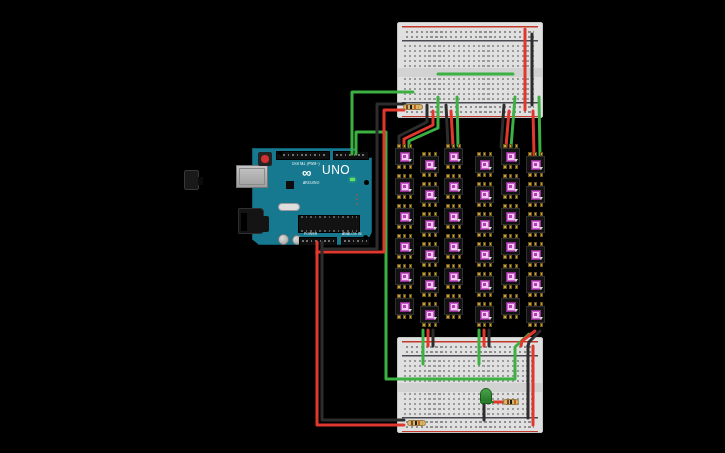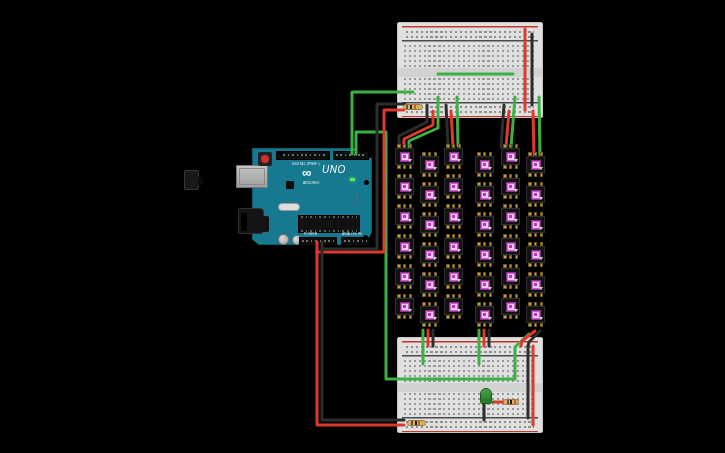--- a/index.html
+++ b/index.html
@@ -61,21 +61,21 @@
   .hdr{position:absolute;background:#0e0e0e;border:1px solid #000;box-sizing:border-box;
        background-image:repeating-linear-gradient(90deg,#6f6f6f 0 1.6px,rgba(0,0,0,0) 1.6px 4.4px);
        background-size:calc(100% - 4px) 2.4px;background-position:2px center;background-repeat:no-repeat;}
   .hdr-ta{left:24px;top:3px;width:54px;height:9px;}
   .hdr-tb{left:81px;top:3px;width:36px;height:9px;}
   .hdr-ba{left:47px;top:89px;width:38px;height:9px;}
   .hdr-bb{left:89px;top:89px;width:29px;height:9px;}
   .tiny{position:absolute;font-size:8px;line-height:8px;color:#e8f3f6;white-space:nowrap;
         transform:scale(0.42);transform-origin:0 0;letter-spacing:.3px;}
   .logo{position:absolute;left:50px;top:18px;color:#fff;font-size:13px;line-height:13px;font-weight:bold;}
-  .uno{position:absolute;left:70px;top:17px;color:#fff;font-size:10px;line-height:10px;font-style:italic;letter-spacing:.5px;}
+  .uno{position:absolute;left:70px;top:17px;color:#fff;font-size:12px;line-height:10px;letter-spacing:.5px;}
   .brand{left:51px;top:33px;}
   .chip{position:absolute;left:46px;top:67px;width:62px;height:18px;background:#121212;border:1px solid #000;
         box-sizing:border-box;
         background-image:repeating-linear-gradient(90deg,#5c5c5c 0 1.6px,rgba(0,0,0,0) 1.6px 4.6px),
                          repeating-linear-gradient(90deg,#5c5c5c 0 1.6px,rgba(0,0,0,0) 1.6px 4.6px);
         background-size:calc(100% - 4px) 2px,calc(100% - 4px) 2px;
         background-position:2px 0,2px 100%;background-repeat:no-repeat;}
   .crystal{position:absolute;left:26px;top:55px;width:22px;height:8px;background:#dedede;border-radius:4px;border:1px solid #9a9a9a;box-sizing:border-box;}
   .vreg{position:absolute;left:5px;top:68px;width:12px;height:16px;background:#141414;border-radius:2px;}
   .cap{position:absolute;border-radius:50%;background:radial-gradient(circle at 35% 35%,#dcdcdc,#9b9b9b);border:1px solid #777;box-sizing:border-box;}

